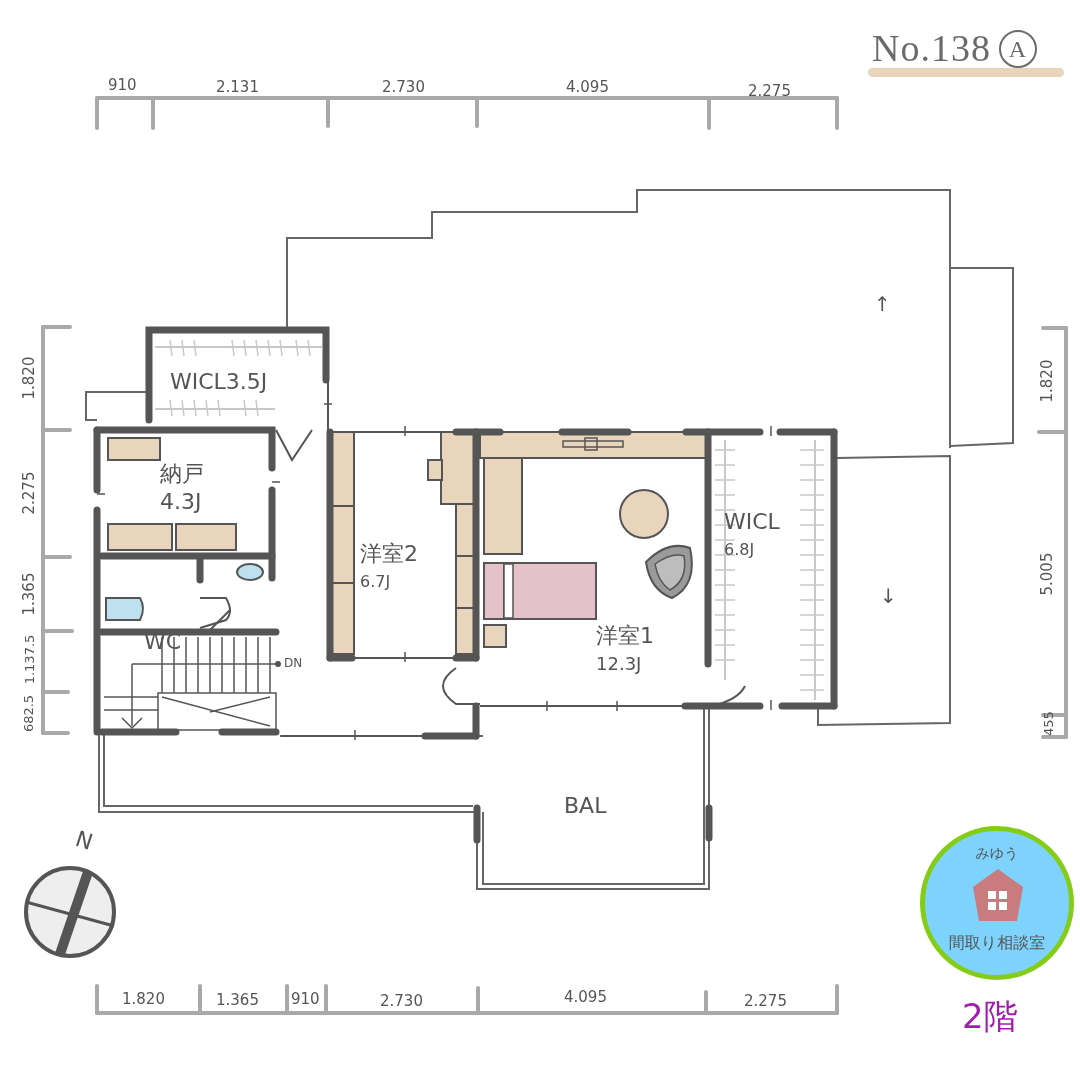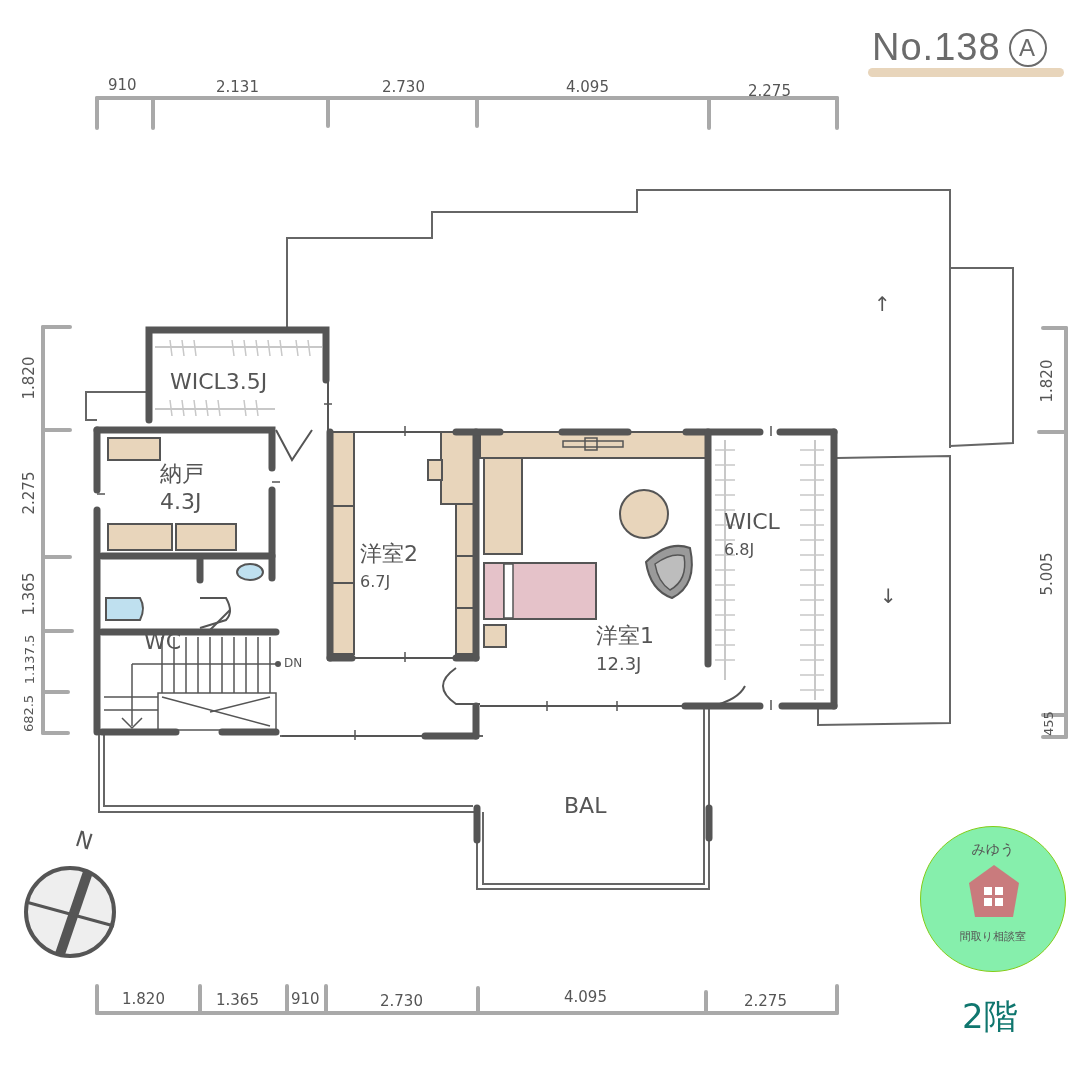--- a/index.html
+++ b/index.html
@@ -1,30 +1,30 @@
 <!DOCTYPE html>
 <html><head>
 <meta charset="utf-8">
 <style>
   html, body { margin:0; padding:0; background:#ffffff; }
   body { width:1080px; height:1080px; position:relative; overflow:hidden;
          font-family: "DejaVu Sans", sans-serif; color:#555; }
   .abs { position:absolute; }
   .title { left:872px; top:26px; font-size:38px; color:#6b6b6b; letter-spacing:1px;
-           font-family:Liberation Sans, sans-serif; font-weight:300; }
+           font-family:Liberation Serif, serif; font-weight:300; }
   .title-underline { left:868px; top:68px; width:196px; height:9px; background:#e8d5bb; border-radius:5px; }
   .circA { display:inline-block; width:34px; height:34px; border:2px solid #6b6b6b; border-radius:50%;
            text-align:center; line-height:34px; font-size:24px; margin-left:8px; vertical-align:4px; }
   .dim { font-size:15px; color:#555; font-family:"DejaVu Sans", sans-serif; white-space:nowrap; }
   .vdim { transform:rotate(-90deg); transform-origin:center; }
   .room-label { font-size:22px; color:#555; line-height:28px; white-space:nowrap; }
-  .floor-label { left:962px; top:994px; font-size:34px; color:#0f766e; }
-  .badge { left:920px; top:826px; width:144px; height:144px; border:1px solid #84cc16; border-radius:50%; background:#86efac; }
+  .floor-label { left:962px; top:994px; font-size:34px; color:#a21caf; }
+  .badge { left:920px; top:826px; width:144px; height:144px; border:5px solid #84cc16; border-radius:50%; background:#7dd3fc; }
   .badge-top { width:100%; text-align:center; top:14px; font-size:14px; color:#555; }
-  .badge-bottom { width:100%; text-align:center; top:102px; font-size:11px; color:#555;font-family:Liberation Serif, serif; }
+  .badge-bottom { width:100%; text-align:center; top:102px; font-size:16px; color:#555;font-family:Liberation Serif, serif; }
 </style>
 </head>
 <body>
 
 <div class="abs title">
   <span>No.138</span><span class="circA">A</span>
 </div>
 <div class="abs title-underline"></div>
 
 <svg class="abs" style="left:0;top:0" width="1080" height="1080">

